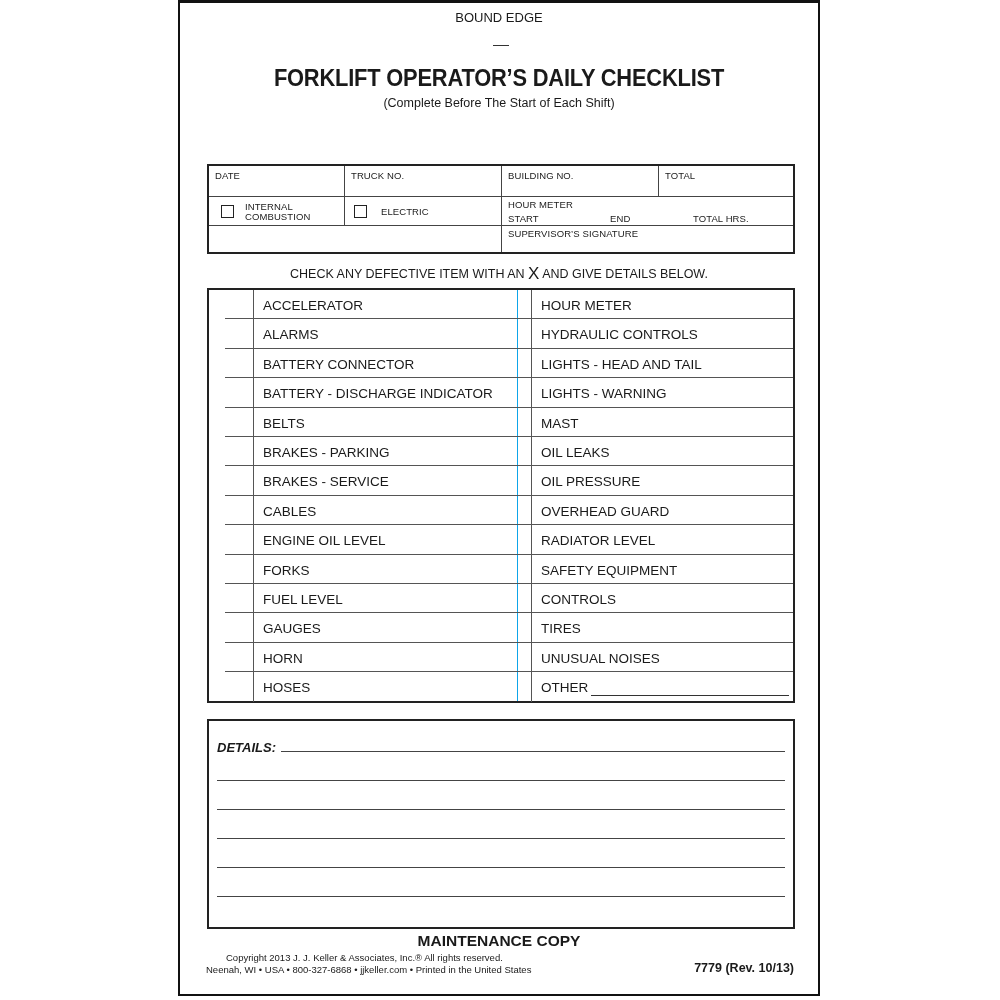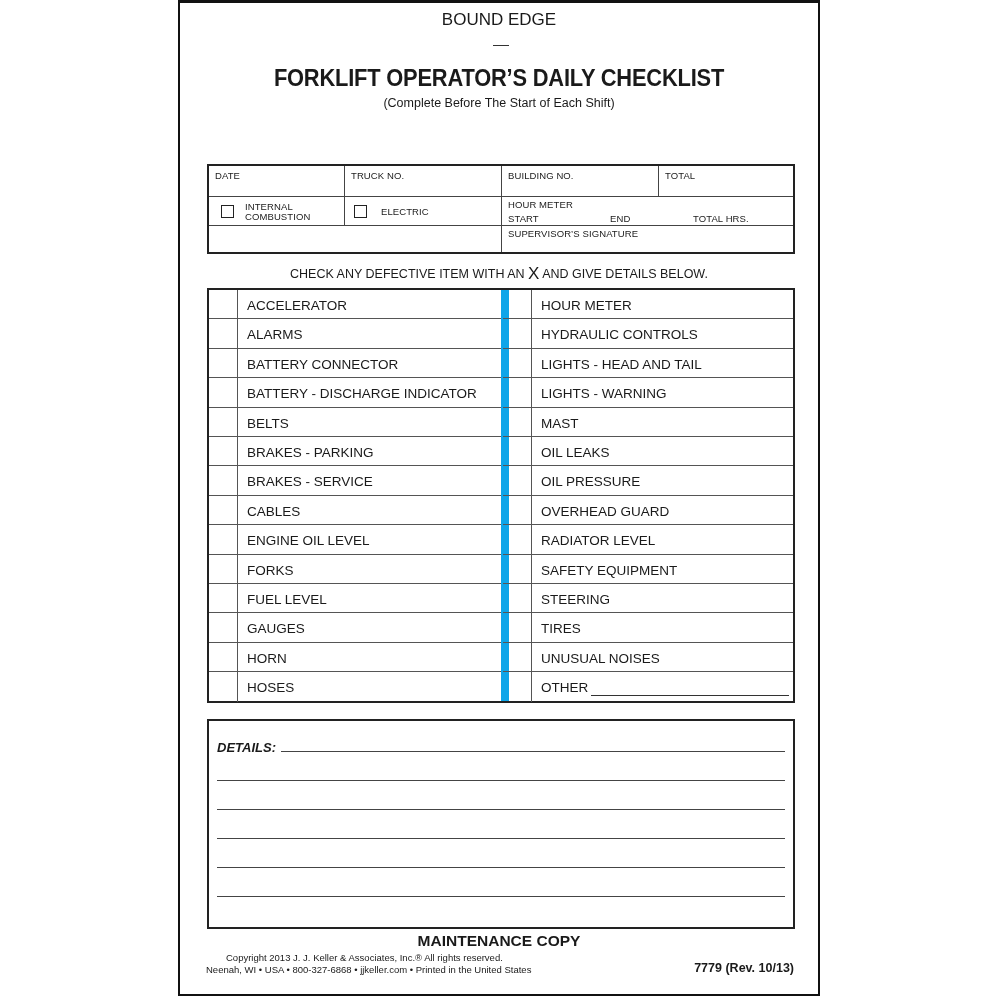--- a/index.html
+++ b/index.html
@@ -3,21 +3,21 @@
 <meta charset="utf-8">
 <style>
   html, body { margin: 0; padding: 0; background: #ffffff; }
   body { width: 1000px; height: 1000px; position: relative; overflow: hidden;
          font-family: "Liberation Sans", sans-serif; color: #1a1a1a; }
   .page { position: absolute; left: 178px; top: 0; width: 642px; height: 996px;
           border: 2px solid #111; border-top-width: 3px; box-sizing: border-box; background: #fff; }
   .abs { position: absolute; }
   .center { left: 0; right: 0; text-align: center; }
 
-  .bound-edge { top: 7px; font-size: 17px; }
+  .bound-edge { top: 7px; font-size: 13px; }
   .bound-tick { top: 42px; left: 313px; width: 16px; height: 1px; background: #333; }
   .title { top: 62px; font-size: 23px; font-weight: bold; letter-spacing: -0.2px; transform: scaleX(0.95); }
   .subtitle { top: 93px; font-size: 12.5px; }
 
   
   .hdr { left: 27px; top: 161px; width: 588px; height: 90px; border: 2px solid #222; box-sizing: border-box; }
   .hl { position: absolute; background: #444; }
   .lbl { position: absolute; font-size: 9.5px; letter-spacing: 0.1px; }
   .cb { position: absolute; width: 13px; height: 13px; border: 1.5px solid #222; box-sizing: border-box; }
 
@@ -90,21 +90,21 @@
     <div style="position:absolute;left:293px;top:60px;right:0;bottom:0;">
       <span class="lbl" style="left:6px;top:2px;">SUPERVISOR’S SIGNATURE</span>
     </div>
   </div>
 
   <div class="abs center instr">
     <span>CHECK ANY DEFECTIVE ITEM WITH AN </span><span class="x">X</span><span> AND GIVE DETAILS BELOW.</span>
   </div>
 
   <div class="abs cl">
-    <div class="col" style="left:0;width:292px;border-right:8px solid #0ea5e9;">
+    <div class="col" style="left:16px;width:292px;border-right:1px solid #0ea5e9;">
       <div class="row" style="top:0px">
           <div class="box"></div>
           <span class="item">ACCELERATOR</span>
         </div>
       <div class="row" style="top:29.4px">
           <div class="box"></div>
           <span class="item">ALARMS</span>
         </div>
       <div class="row" style="top:58.8px">
           <div class="box"></div>
@@ -191,21 +191,21 @@
       <div class="row" style="top:235.2px">
           <div class="box"></div>
           <span class="item">RADIATOR LEVEL</span>
         </div>
       <div class="row" style="top:264.6px">
           <div class="box"></div>
           <span class="item">SAFETY EQUIPMENT</span>
         </div>
       <div class="row" style="top:294px">
           <div class="box"></div>
-          <span class="item">STEERING</span>
+          <span class="item">CONTROLS</span>
         </div>
       <div class="row" style="top:323.4px">
           <div class="box"></div>
           <span class="item">TIRES</span>
         </div>
       <div class="row" style="top:352.8px">
           <div class="box"></div>
           <span class="item">UNUSUAL NOISES</span>
         </div>
       <div class="row" style="top:382.2px;border-bottom:none;">

